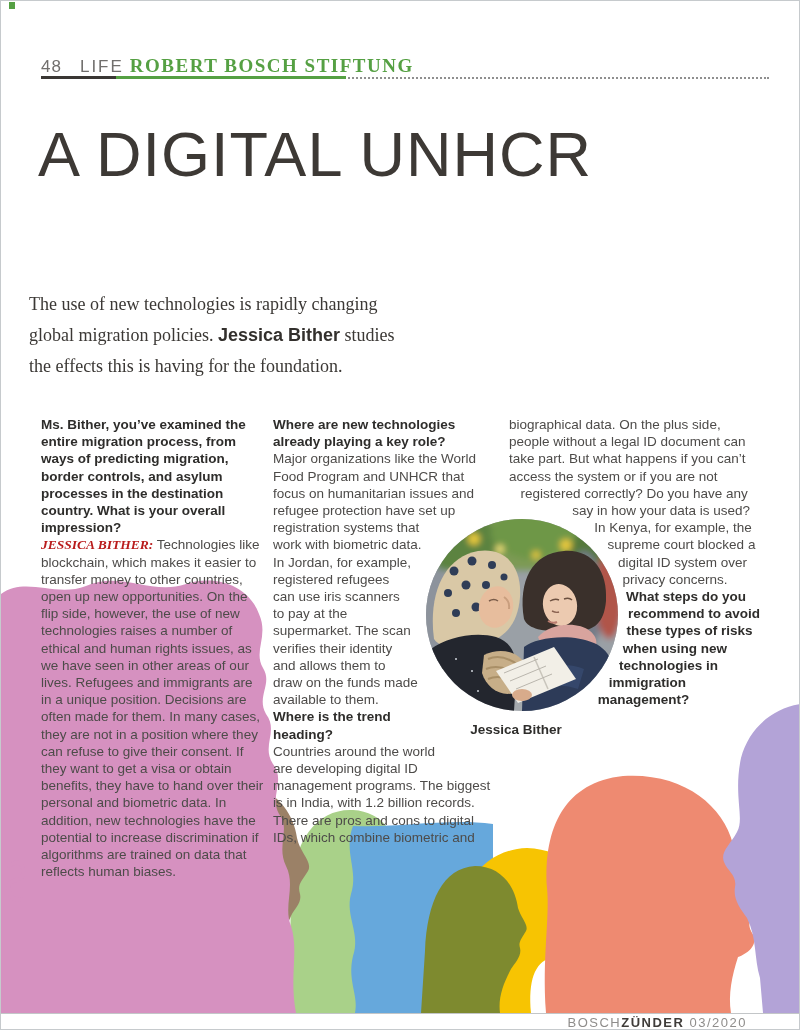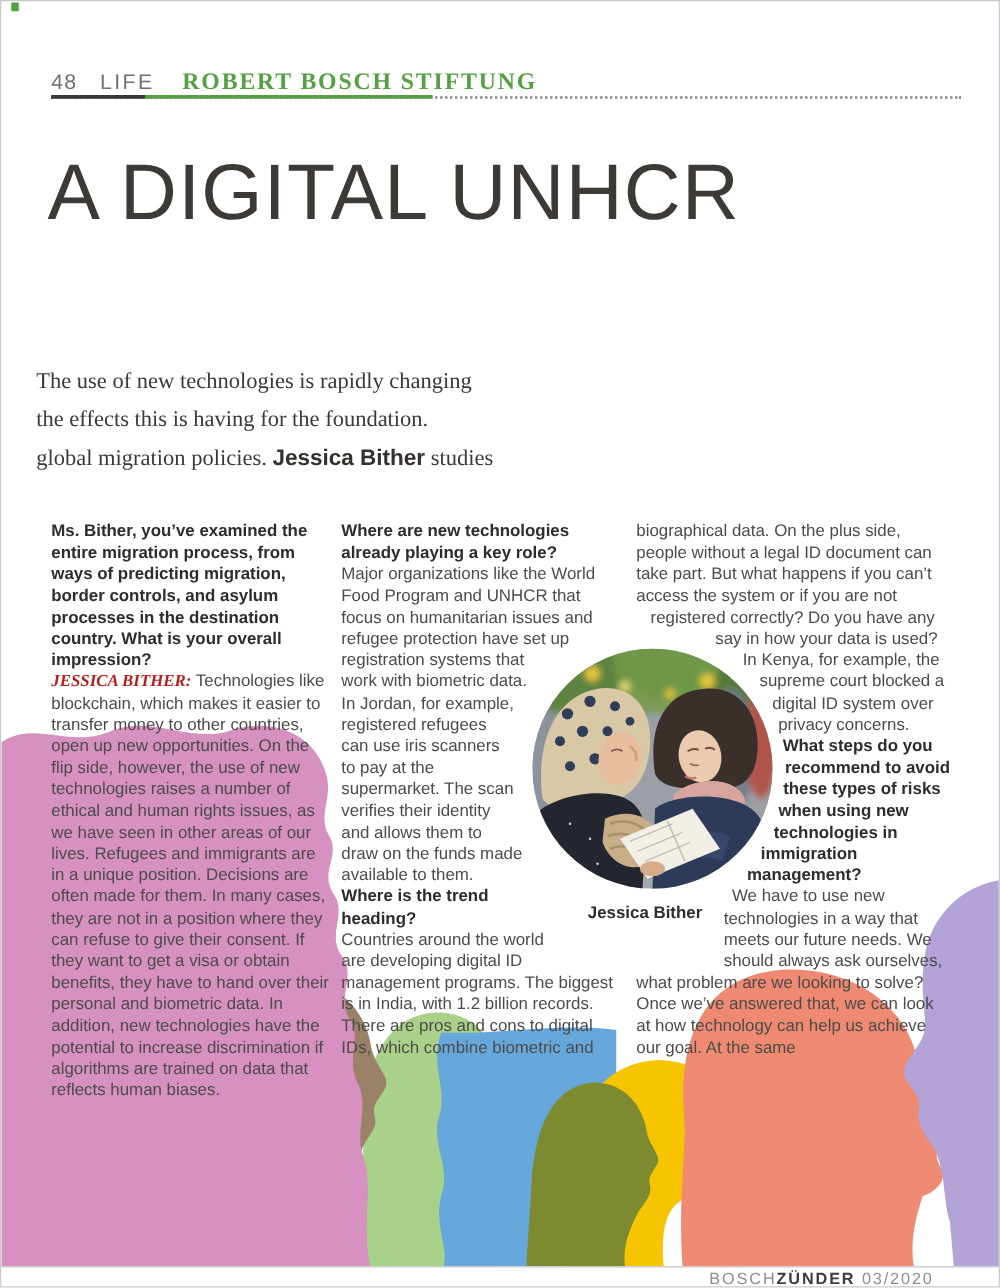--- a/index.html
+++ b/index.html
@@ -7,21 +7,21 @@
     width:800px;height:1030px;position:relative;background:#ffffff;
     font-family:"Liberation Sans","DejaVu Sans",sans-serif;
     box-sizing:border-box;border:1px solid #c6cacd;overflow:hidden;
   }
   .corner-tick{position:absolute;left:8px;top:1px;width:6px;height:7px;background:#55a043;}
   
   .header{position:absolute;left:40px;top:54px;white-space:nowrap;}
   .pagenum{font-size:17px;color:#716f6d;letter-spacing:1px;}
   .section{font-size:17px;color:#716f6d;letter-spacing:2px;margin-left:18px;}
   .brand{font-family:"Liberation Serif","DejaVu Serif",serif;font-weight:bold;
-         font-size:19px;color:#55a043;letter-spacing:1.5px;margin-left:22px;}
+         font-size:19px;color:#55a043;letter-spacing:1.5px;margin-left:6px;}
   .rule-dotted{position:absolute;left:40px;top:76px;width:728px;border-top:2px dotted #8f8f8f;}
   .rule-dark{position:absolute;left:40px;top:75px;width:75px;height:3px;background:#3a3734;}
   .rule-green{position:absolute;left:115px;top:75px;width:230px;height:3px;background:#55a043;}
   
   .title{position:absolute;left:37px;top:118px;color:#3d3935;
          font-size:63px;line-height:70px;letter-spacing:1px;font-weight:300;}
   
   .intro{position:absolute;left:28px;top:288px;width:600px;
          font-family:"Liberation Serif","DejaVu Serif",serif;
          font-size:18px;line-height:31px;color:#3b3835;}
@@ -65,42 +65,41 @@
 <div class="rule-dotted"></div>
 <div class="rule-dark"></div>
 <div class="rule-green"></div>
 
 <div class="title">
   <div>A DIGITAL UNHCR</div>
 </div>
 
 <div class="intro">
   <div>The use of new technologies is rapidly changing</div>
+  <div><span>global migration policies. </span><b>Jessica Bither</b><span> studies</span></div>
   <div>the effects this is having for the foundation.</div>
-  <div><span>global migration policies. </span><b>Jessica Bither</b><span> studies</span></div>
 </div>
 
 <div id="col1" class="col">
   <p class="q">Ms. Bither, you’ve examined the entire migration process, from ways of predicting migration, border controls, and asylum processes in the destination country. What is your overall impression?</p>
   <p><span class="speaker">JESSICA BITHER:</span><span> Technologies like blockchain, which makes it easier to transfer money to other countries, open up new opportunities. On the flip side, however, the use of new technologies raises a number of ethical and human rights issues, as we have seen in other areas of our lives. Refugees and immigrants are in a unique position. Decisions are often made for them. In many cases, they are not in a position where they can refuse to give their consent. If they want to get a visa or obtain benefits, they have to hand over their personal and biometric data. In addition, new technologies have the potential to increase discrimination if algorithms are trained on data that reflects human biases.</span></p>
 </div>
 
 <div id="col2" class="col">
   <div class="wrapR"></div>
   <p class="q">Where are new technologies already playing a key role?</p>
   <p>Major organizations like the World Food Program and UNHCR that focus on humanitarian issues and refugee protection have set up registration systems that work with biometric data. In Jordan, for example, registered refugees can use iris scanners to pay at the supermarket. The scan verifies their identity and allows them to draw on the funds made available to them.</p>
   <p class="q qnarrow">Where is the trend heading?</p>
   <p>Countries around the world are developing digital ID management programs. The biggest is in India, with 1.2 billion records. There are pros and cons to digital IDs, which combine biometric and</p>
 </div>
 
 <div id="col3" class="col">
   <div class="wrapL"></div>
   <p>biographical data. On the plus side, people without a legal ID document can take part. But what happens if you can’t access the system or if you are not registered correctly? Do you have any say in how your data is used? In Kenya, for example, the supreme court blocked a digital ID system over privacy concerns.</p>
   <p class="q">What steps do you recommend to avoid these types of risks when using new technologies in immigration management?</p>
-  <p>We have to use new technologies in a way that meets our future needs. We should always ask ourselves, what problem are we looking to solve? Once we’ve answered that, we can look at how technology can help us achieve our goal. At the same</p>
 </div>
 
 <svg class="photo" viewBox="0 0 192 192">
   <defs>
     <clipPath id="pc">
         <circle cx="96" cy="96" r="96"></circle>
       </clipPath>
     <filter id="blur3">
         <feGaussianBlur stdDeviation="3"></feGaussianBlur>
       </filter>

